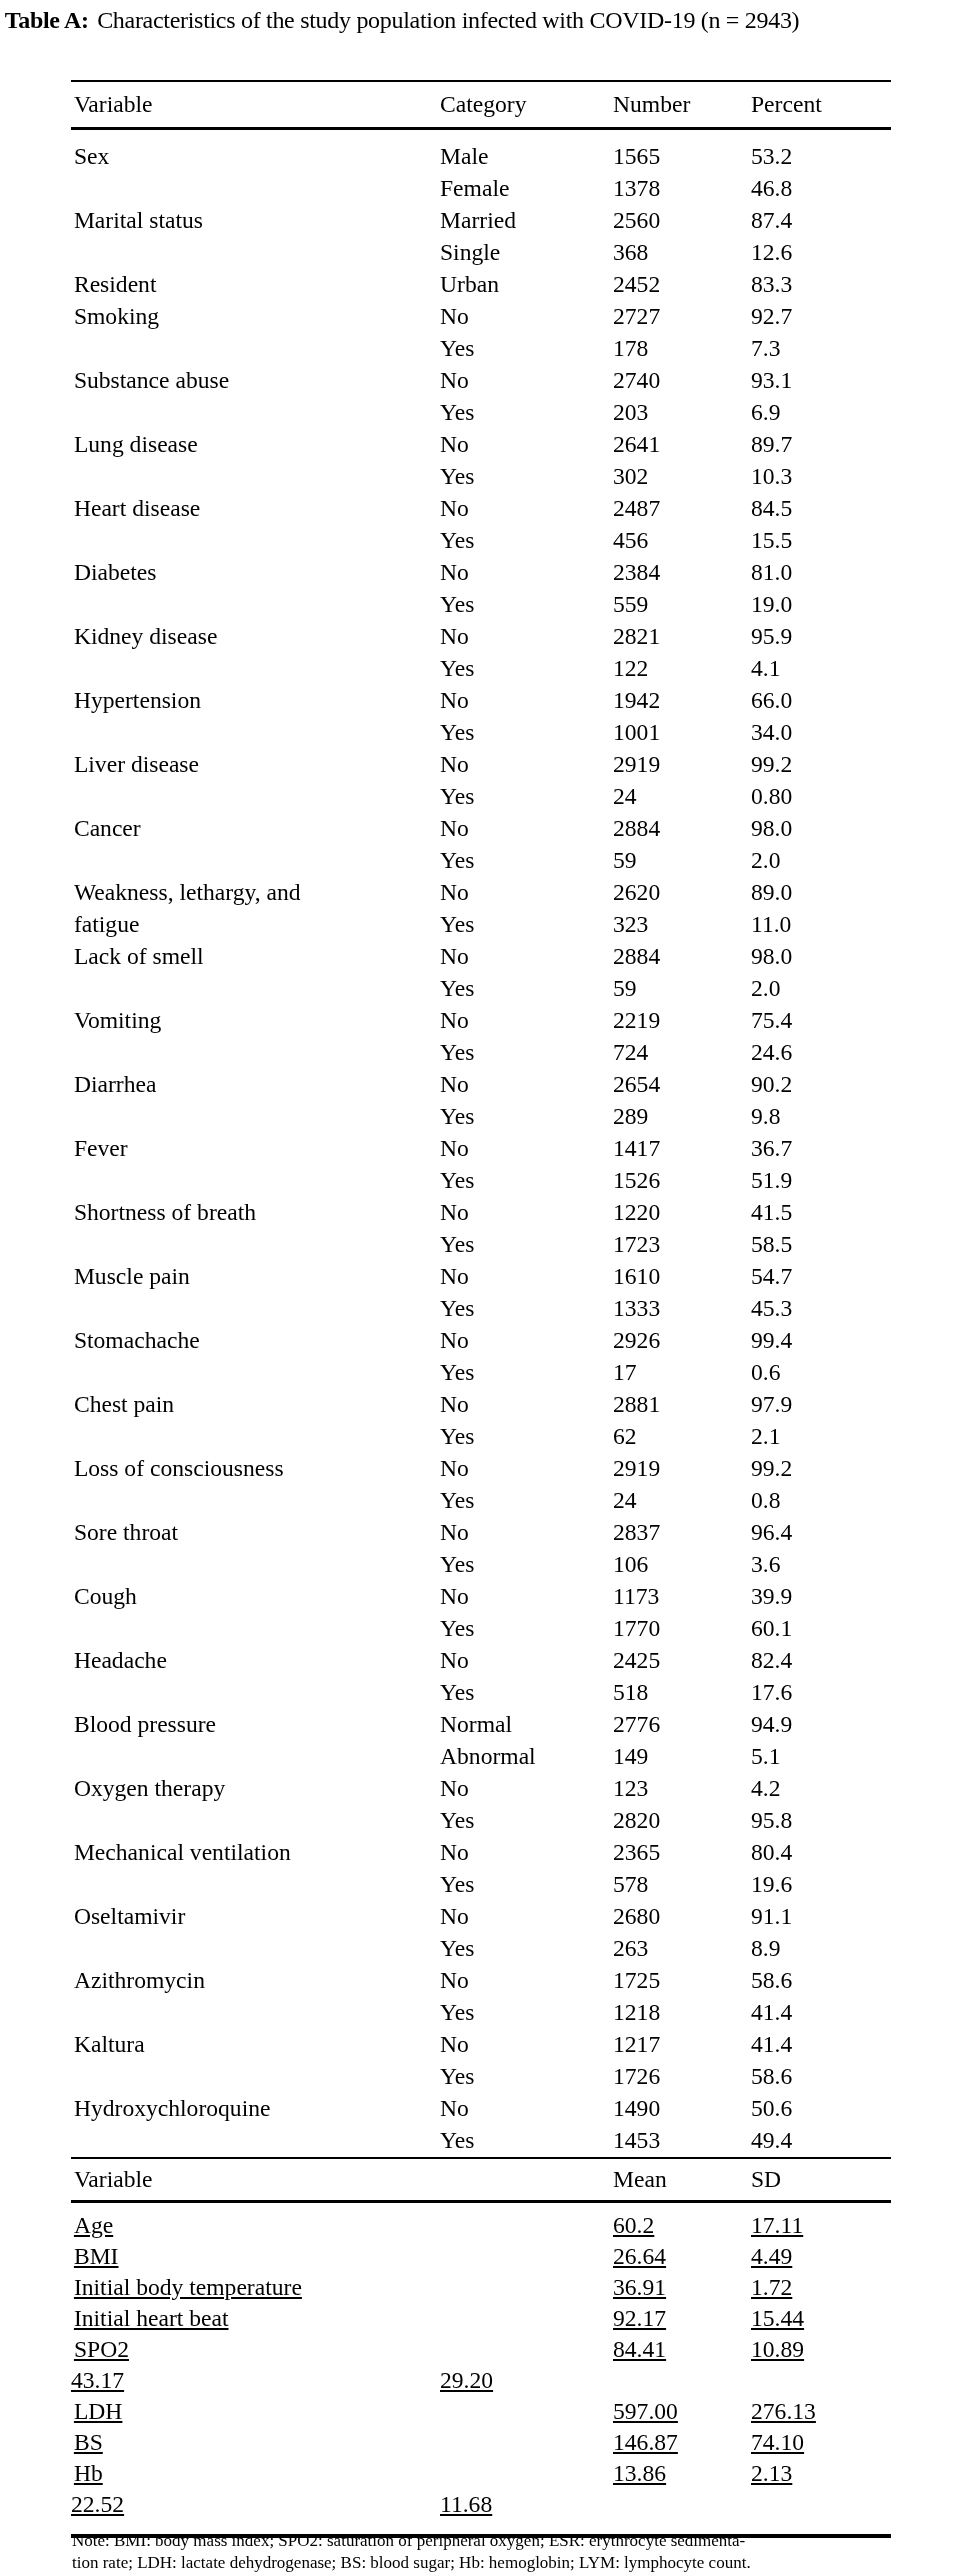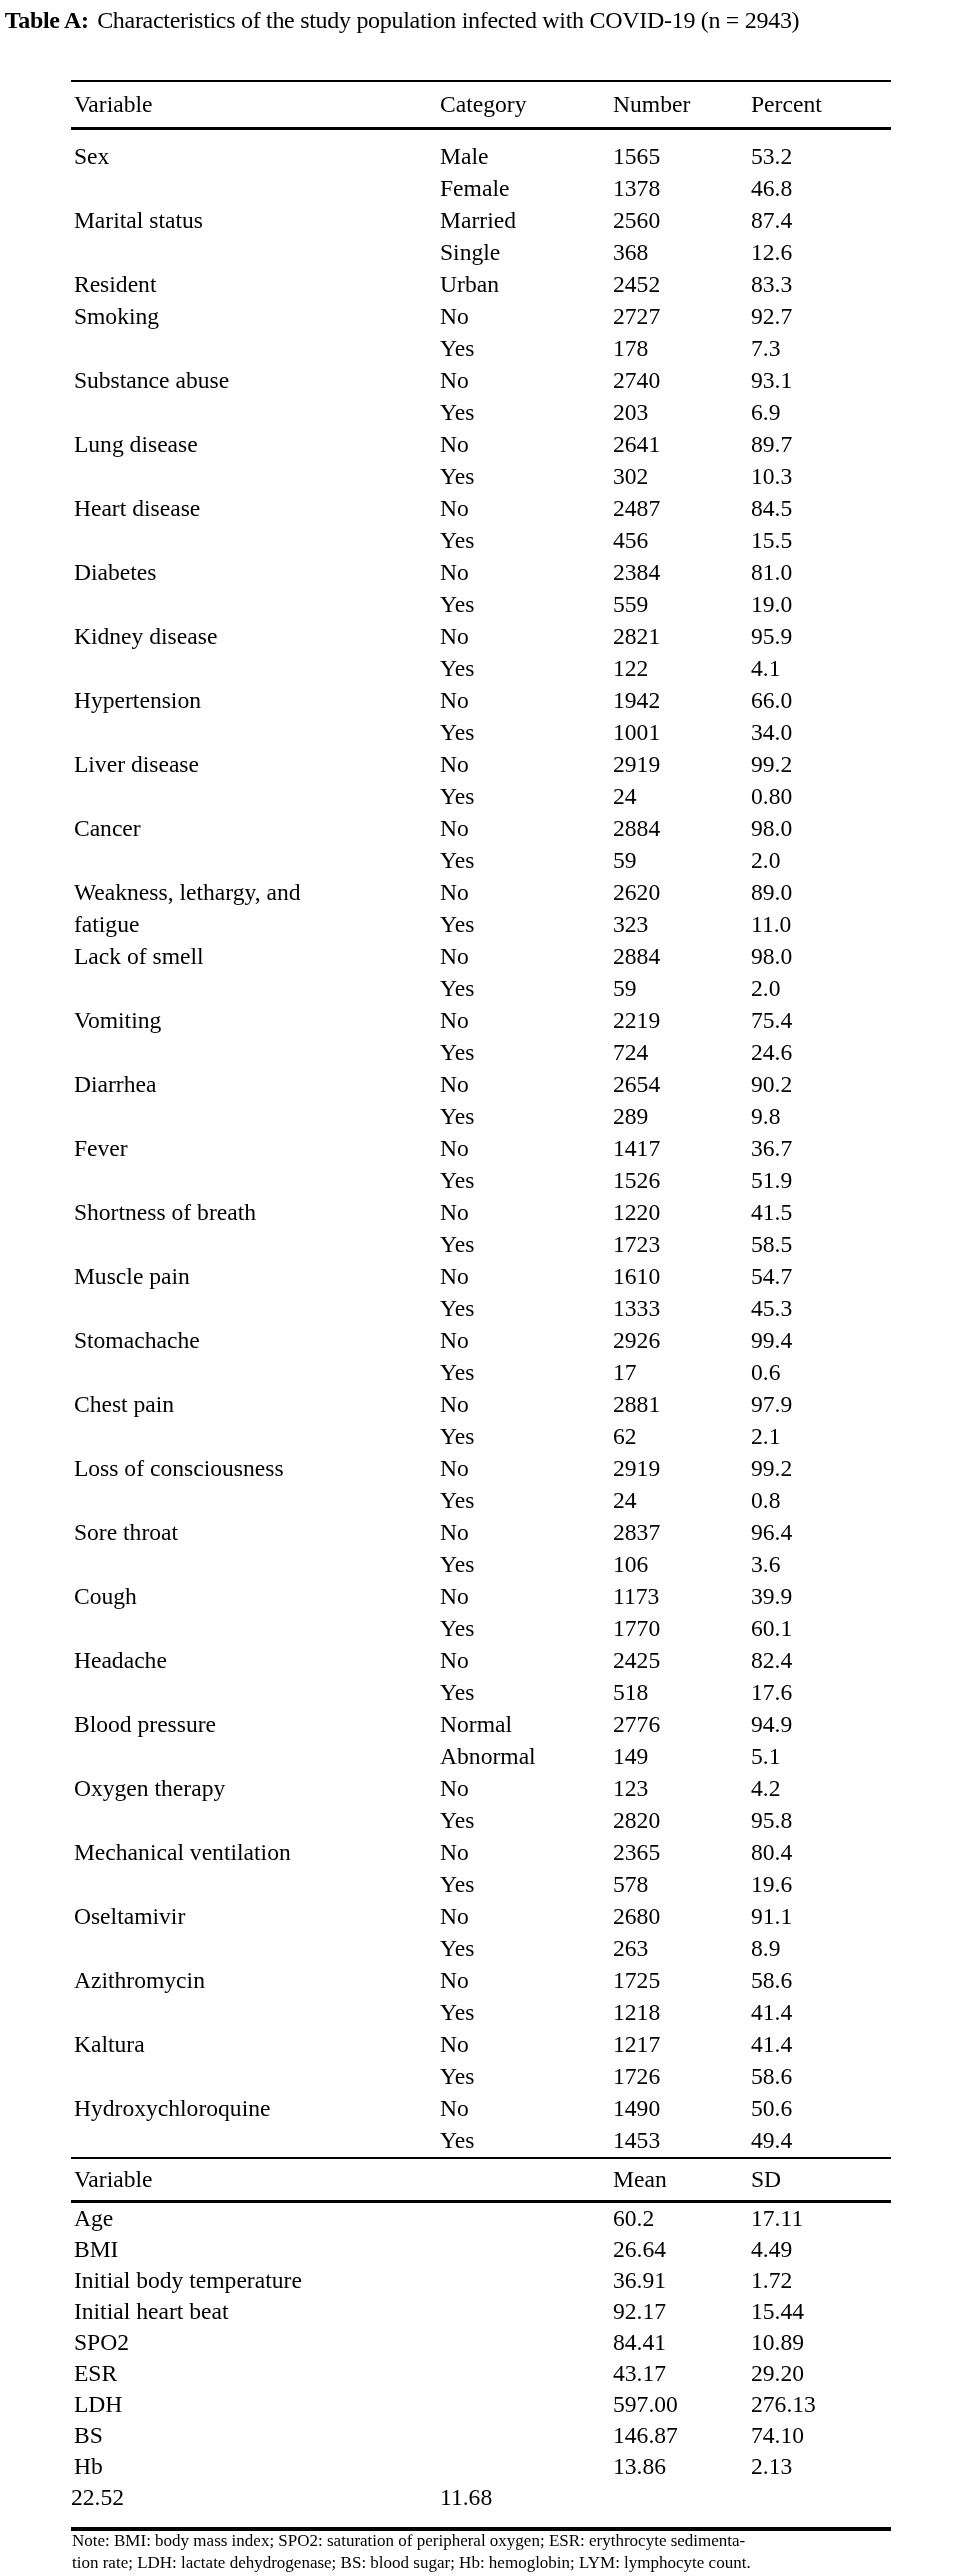--- a/index.html
+++ b/index.html
@@ -18,21 +18,21 @@
   .hdr, .row {
     display:grid; grid-template-columns:369px 173px 138px 1fr;
     align-items:center; font-size:23.6px; white-space:nowrap;
   }
   .hdr { height:45px; }
   .hdr2 { height:41px; }
   .cell-var { padding-left:2.9px; }
   .span2 { grid-column:span 2; }
   .body1 { padding-top:11px; }
   .body1 .row { height:32px; }
-  .body2 { padding-bottom:14px; }
+  .body2 { padding-top:7px; padding-bottom:14px;text-decoration:underline; }
   .body2 .row { height:31px; }
   .note {
     position:absolute; left:72px; top:2530px; width:825px;
     font-size:17px; line-height:22px; white-space:nowrap;
   }
 </style>
 </head>
 <body>
 
 <div class="page">
@@ -465,21 +465,20 @@
           <div class="cell-var span2">Initial heart beat</div>
           <div class="">92.17</div>
           <div class="">15.44</div>
         </div>
         <div class="row">
           <div class="cell-var span2">SPO2</div>
           <div class="">84.41</div>
           <div class="">10.89</div>
         </div>
         <div class="row">
-          <div class="cell-var span2">ESR</div>
           <div class="">43.17</div>
           <div class="">29.20</div>
         </div>
         <div class="row">
           <div class="cell-var span2">LDH</div>
           <div class="">597.00</div>
           <div class="">276.13</div>
         </div>
         <div class="row">
           <div class="cell-var span2">BS</div>

